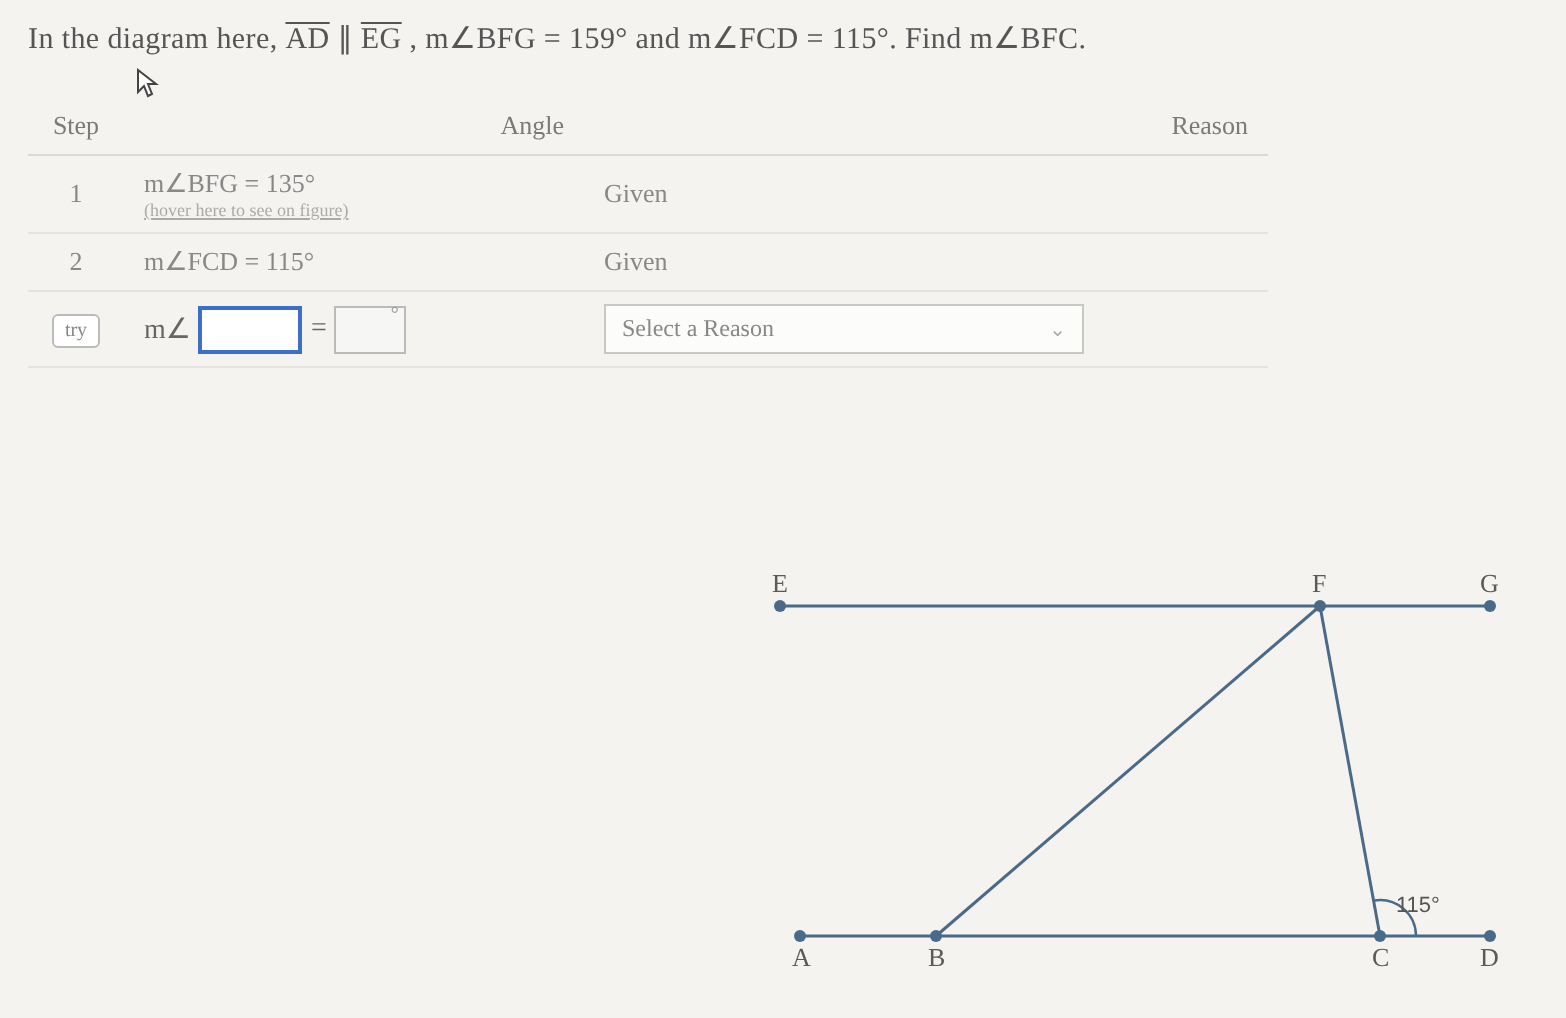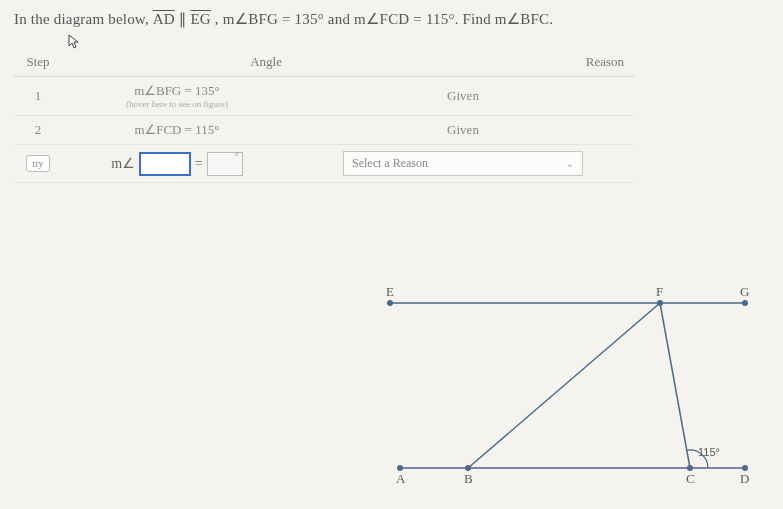--- a/index.html
+++ b/index.html
@@ -35,24 +35,24 @@
     font-weight: normal;
     text-align: center;
     padding: 6px 10px;
     border-bottom: 1px solid #d9d9d6;
     color: #7a7a7a;
   }
   table.steps td {
     padding: 6px 10px;
     border-bottom: 1px solid #e4e3e0;
     vertical-align: middle;
-    text-align: center;
+    text-align: left;
   }
   table.steps td.step-num { text-align: center; width: 48px; }
-  .hint { font-size: 9px; color: #aaa; }
+  .hint { font-size: 9px; color: #aaa; text-decoration: underline; }
   .try-btn {
     display: inline-block;
     border: 1px solid #bbb;
     border-radius: 3px;
     background: #fff;
     font-size: 10px;
     padding: 2px 5px;
     color: #888;
     cursor: pointer;
   }
@@ -108,25 +108,25 @@
   .ang-label {
     font-family: Arial, sans-serif;
     font-size: 11px;
     fill: #555;
   }
 </style>
 </head>
 <body>
 
 <div class="problem">
-  <span>In the diagram below, </span>
+  <span>In the diagram here, </span>
   <span class="bar">AD</span>
   <span> ∥ </span>
   <span class="bar">EG</span>
-  <span>,  m∠</span><span>BFG</span><span> = 135° and m∠</span><span>FCD</span><span> = 115°. Find m∠</span><span>BFC</span><span>.</span>
+  <span>,  m∠</span><span>BFG</span><span> = 159° and m∠</span><span>FCD</span><span> = 115°. Find m∠</span><span>BFC</span><span>.</span>
 </div>
 
 <svg class="cursor-icon" viewBox="0 0 12 16">
   <path d="M1 1 L1 12 L4 9 L6 14 L8 13 L6 8 L10 8 Z" fill="#fff" stroke="#444" stroke-width="1"></path>
 </svg>
 
 <table class="steps">
   <thead>
     <tr>
       <th>Step</th>

